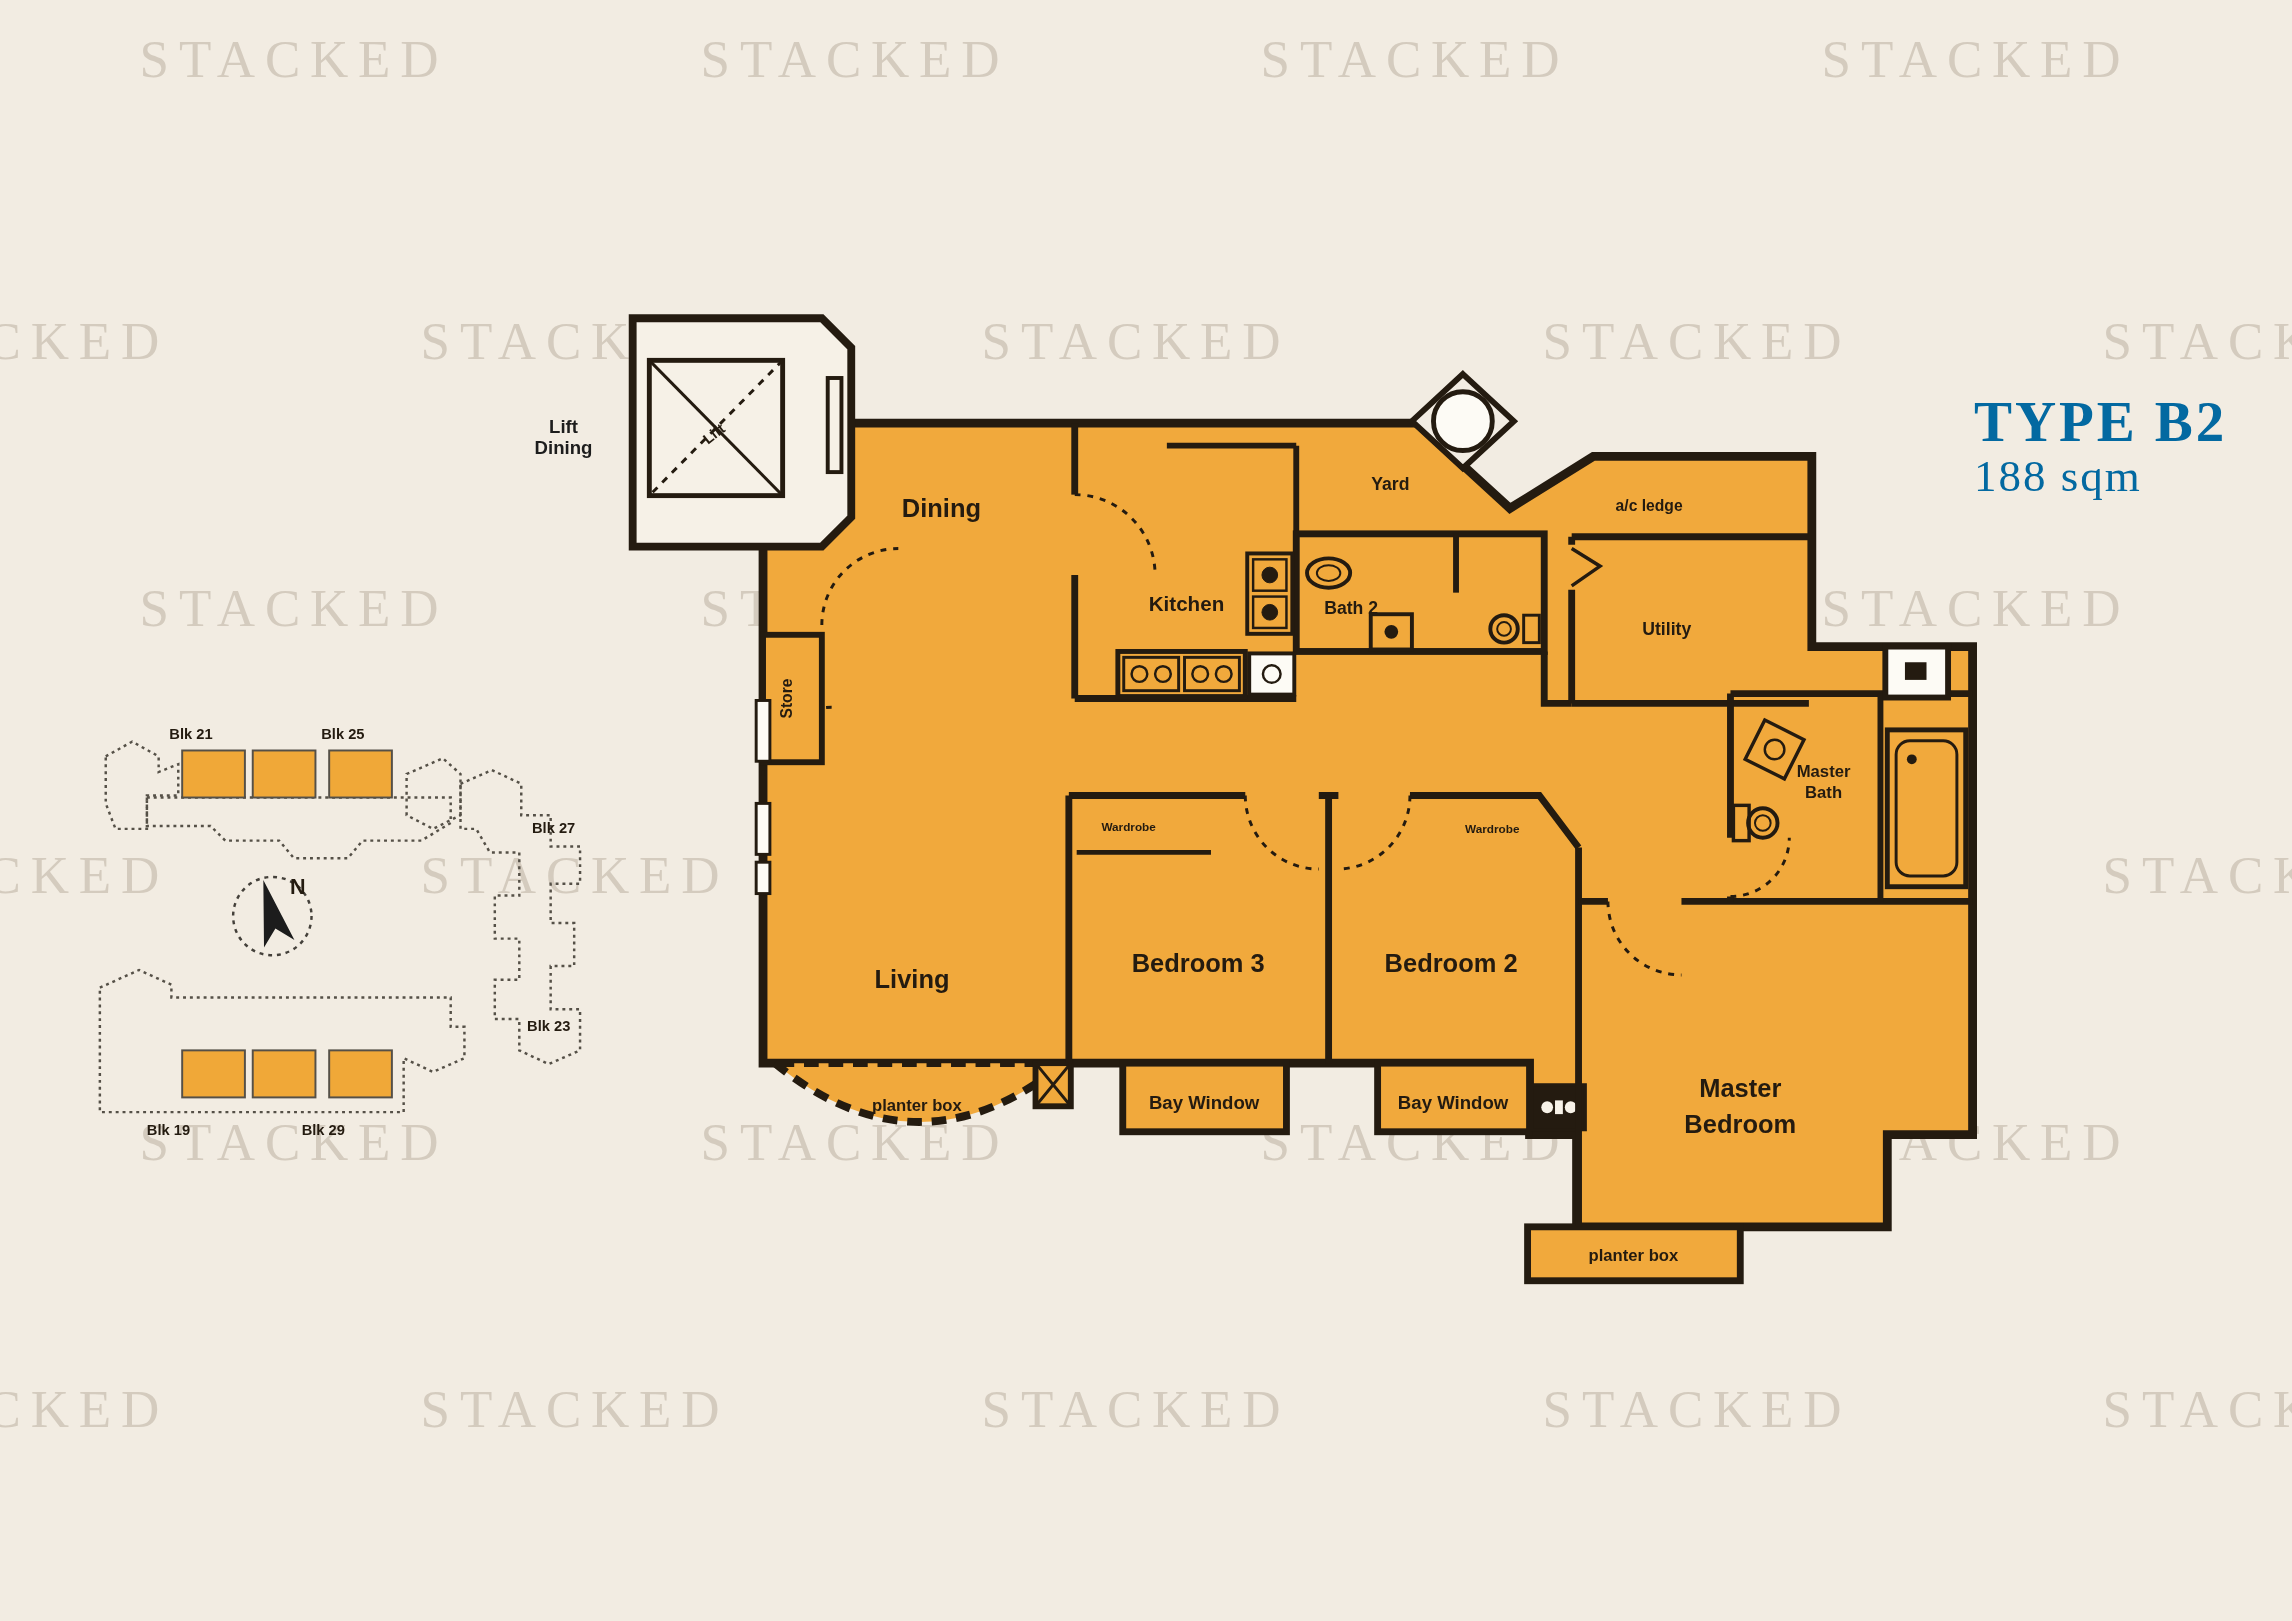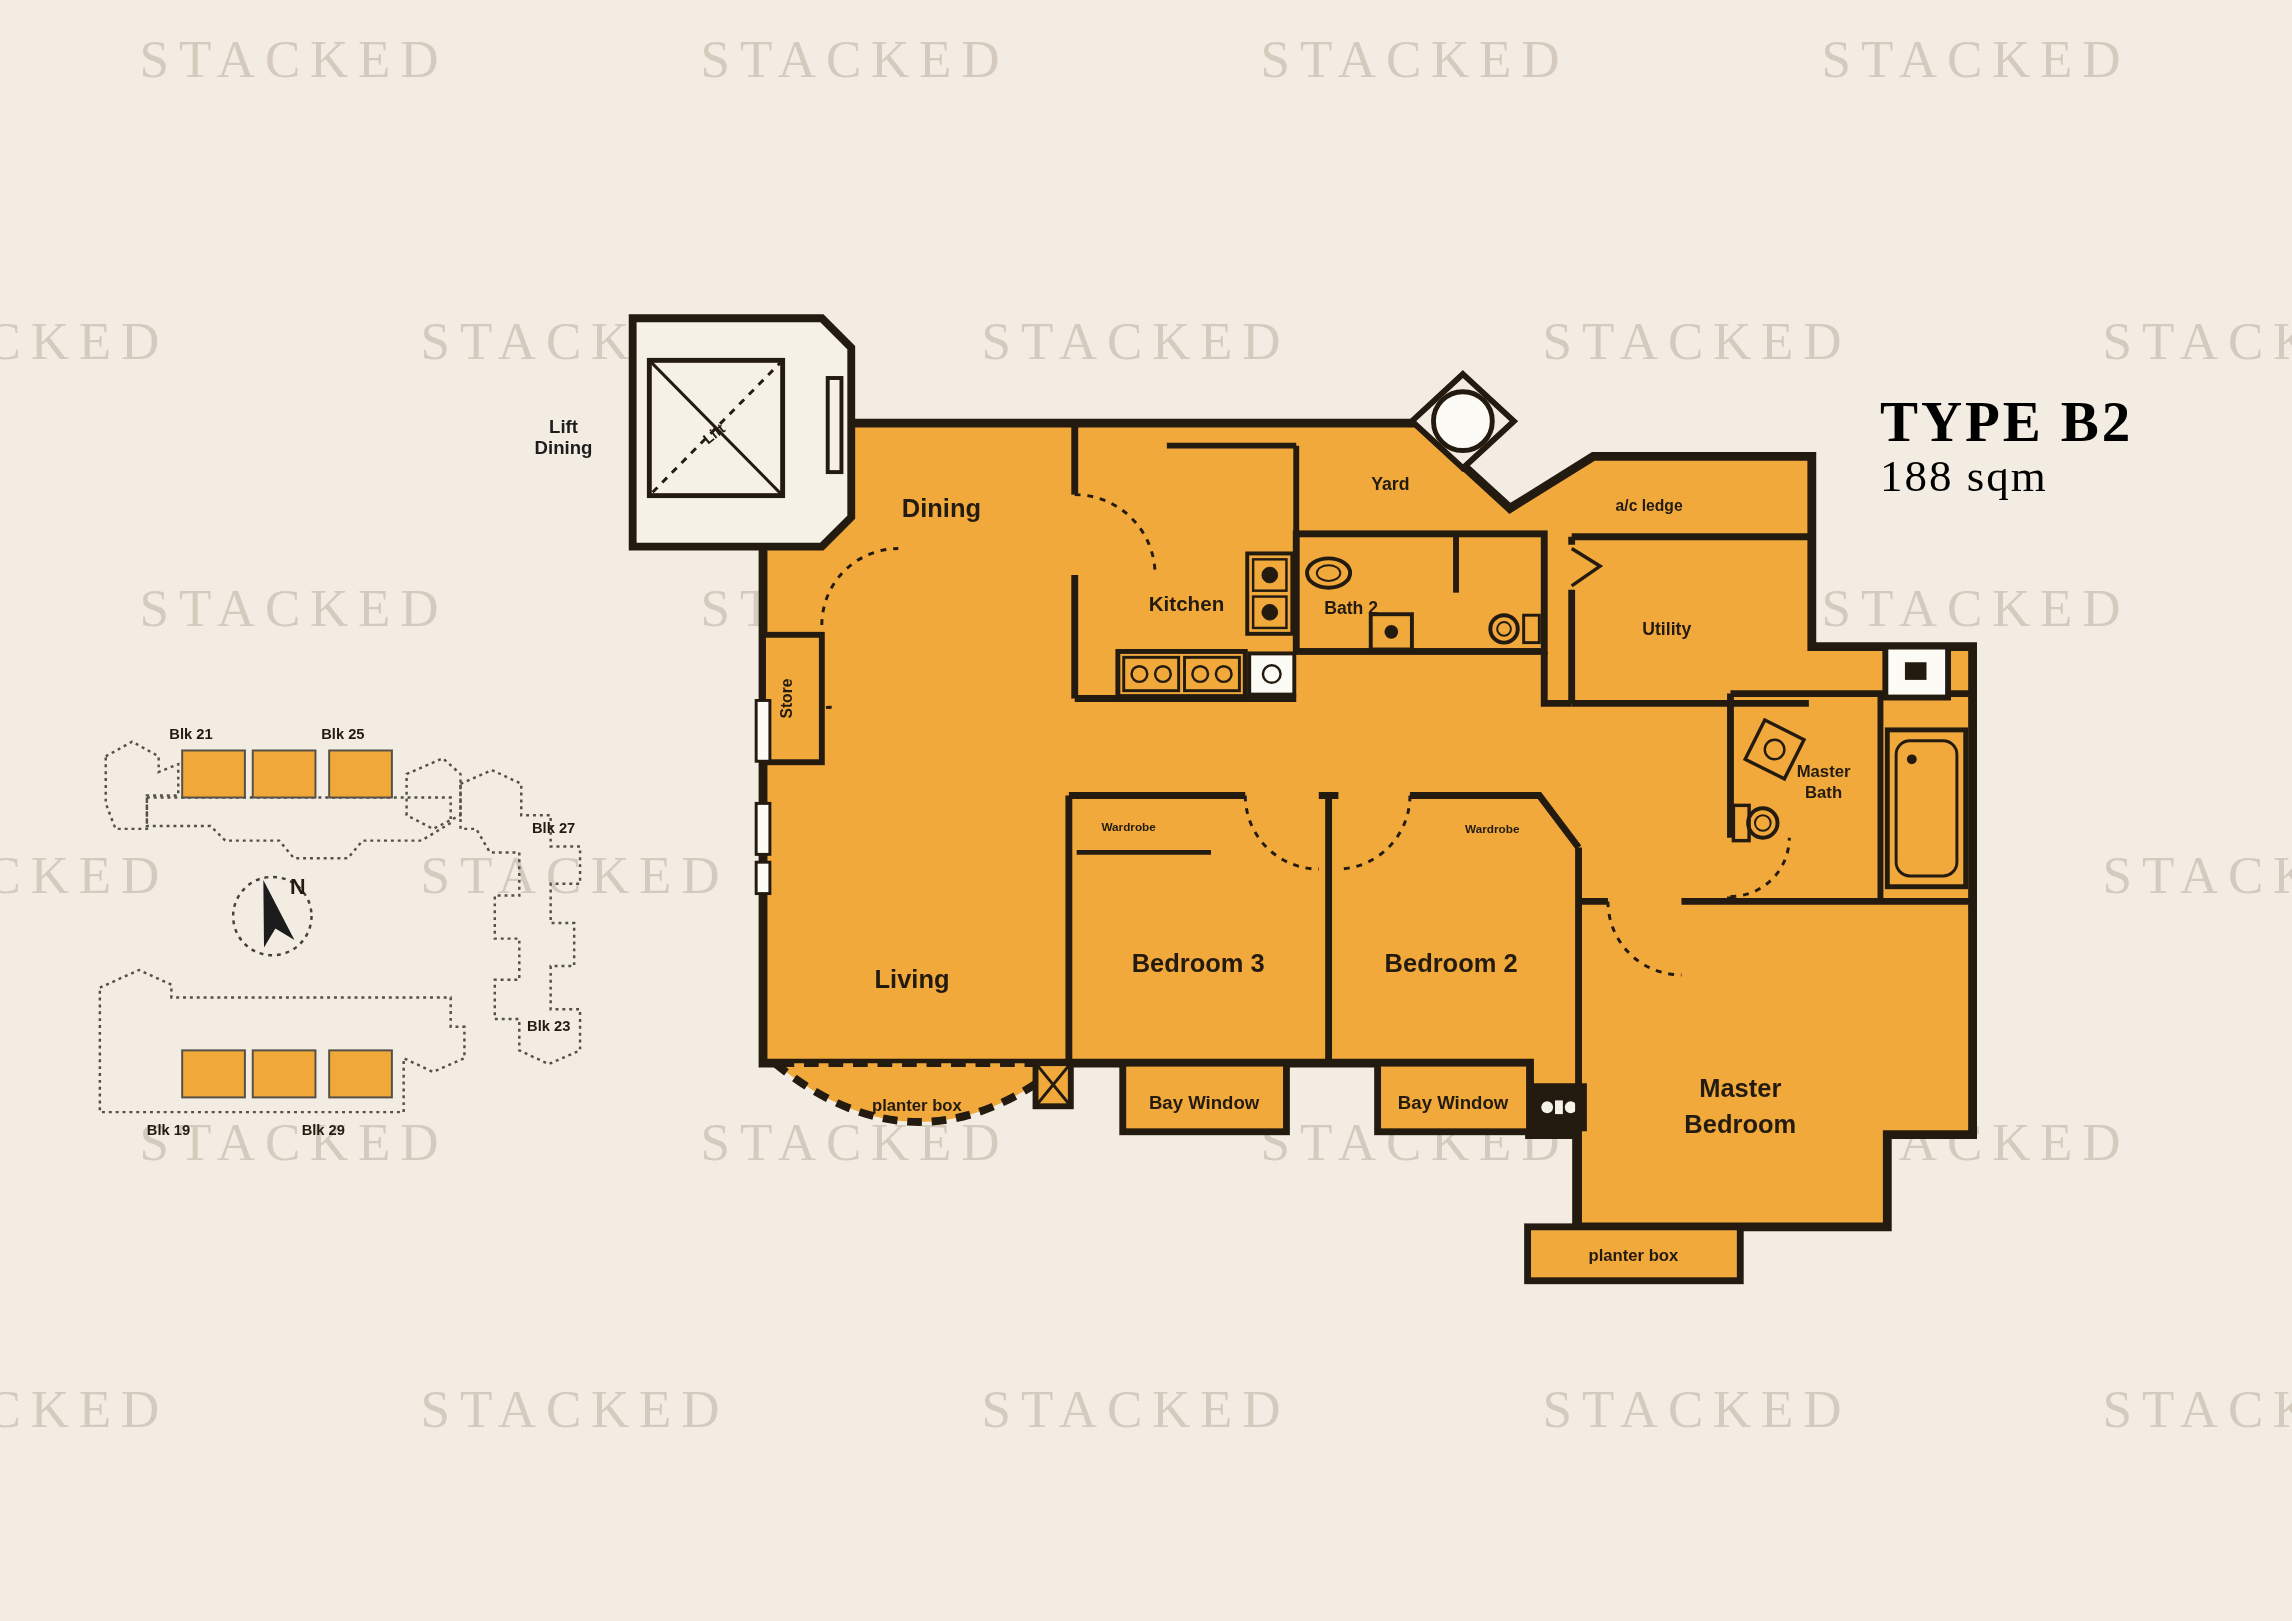--- a/index.html
+++ b/index.html
@@ -8,21 +8,21 @@
     background:#f2ece2;overflow:hidden;
     font-family:"Liberation Sans",sans-serif;
   }
   .wm{
     position:absolute;transform:translate(-50%,-50%);
     font-family:"Liberation Serif",serif;
     font-size:53px;letter-spacing:9.8px;
     color:rgba(168,156,138,0.40);white-space:nowrap;
     user-select:none;
   }
-  .title-block{position:absolute;left:1880px;top:392px;color:#000000;}
+  .title-block{position:absolute;left:1974px;top:392px;color:#0369a1;}
   .title-type{
     font-family:"Liberation Serif",serif;font-weight:bold;
     font-size:57px;letter-spacing:2.9px;line-height:1.05;
   }
   .title-area{
     font-family:"Liberation Serif",serif;font-weight:normal;
     font-size:45px;letter-spacing:2px;line-height:1.1;
   }
   .lobby-label{
     position:absolute;left:529px;top:416px;width:69px;

